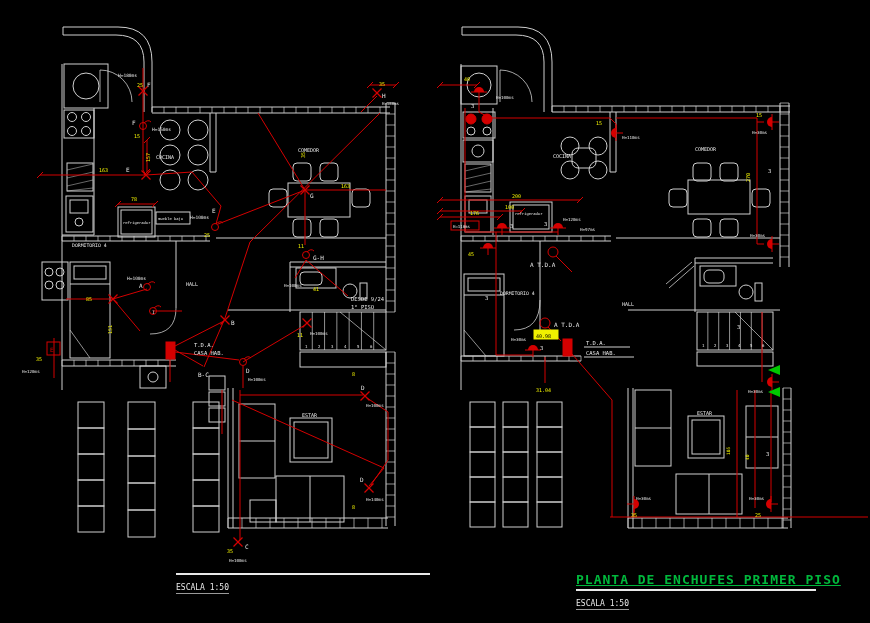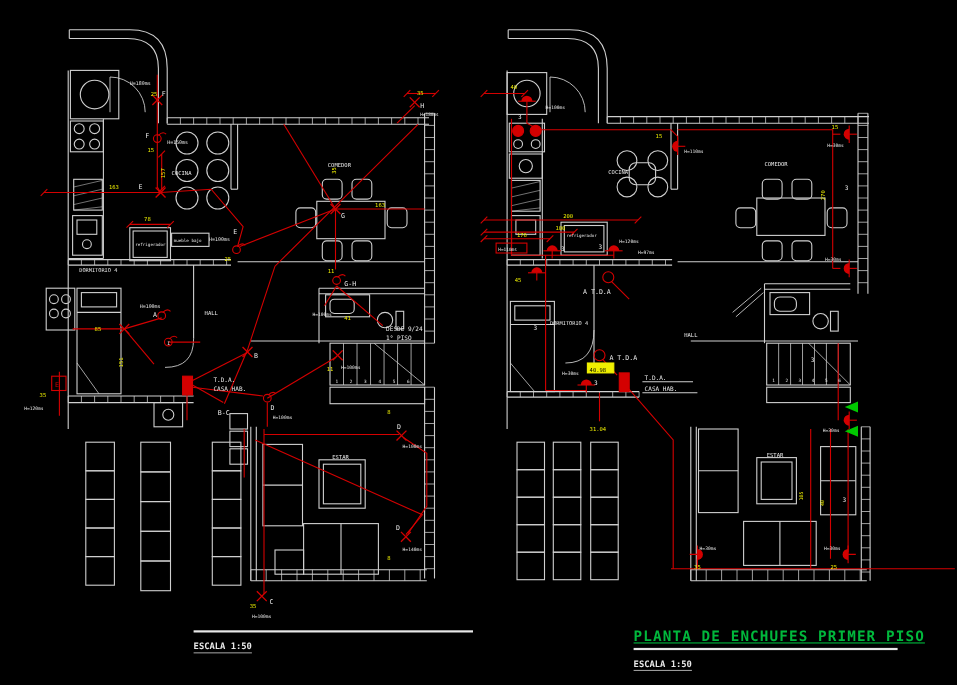--- a/index.html
+++ b/index.html
@@ -3,21 +3,21 @@
 <meta charset="utf-8">
 <style>
   html,body{margin:0;padding:0;background:#000;}
   .stage{position:relative;width:870px;height:623px;background:#000;overflow:hidden;
          font-family:"DejaVu Sans Mono",monospace;}
   svg text{font-family:"DejaVu Sans Mono",monospace;}
   .titleblock{position:absolute;top:572px;}
   .titleblock .title{font-weight:bold;font-size:13px;letter-spacing:1px;white-space:nowrap;
                      text-align:center;padding-bottom:1px;}
   .titleblock .rule{height:0;border-bottom:2px solid #e8e8e8;margin-top:1px;}
-  .titleblock .scale{color:#e8e8e8;font-weight:bold;font-size:8px;margin-top:3px;
+  .titleblock .scale{color:#e8e8e8;font-weight:normal;font-size:8px;margin-top:3px;
                      display:inline-block;border-bottom:1px solid #9a9a9a;padding-bottom:1px;}
   .tb-left{left:176px;width:254px;}
   .tb-right{left:576px;width:240px;}
 </style>
 </head>
 <body>
 
 <div class="stage">
   <svg id="cad" width="870" height="623" viewBox="0 0 870 623">
       <g>

